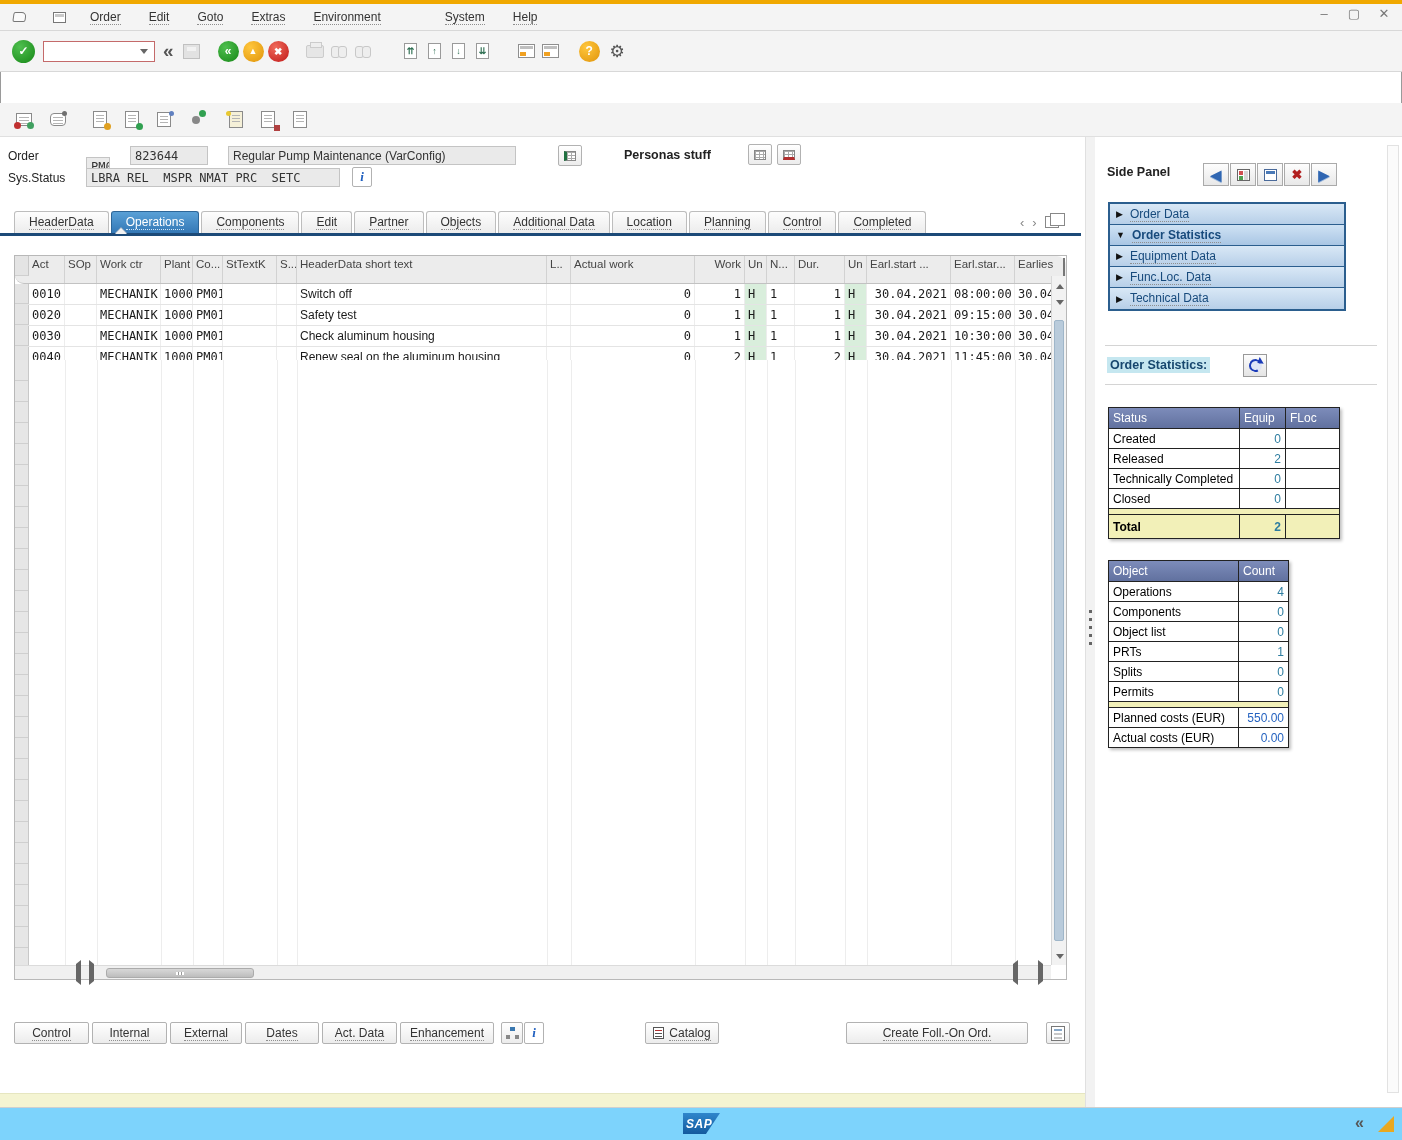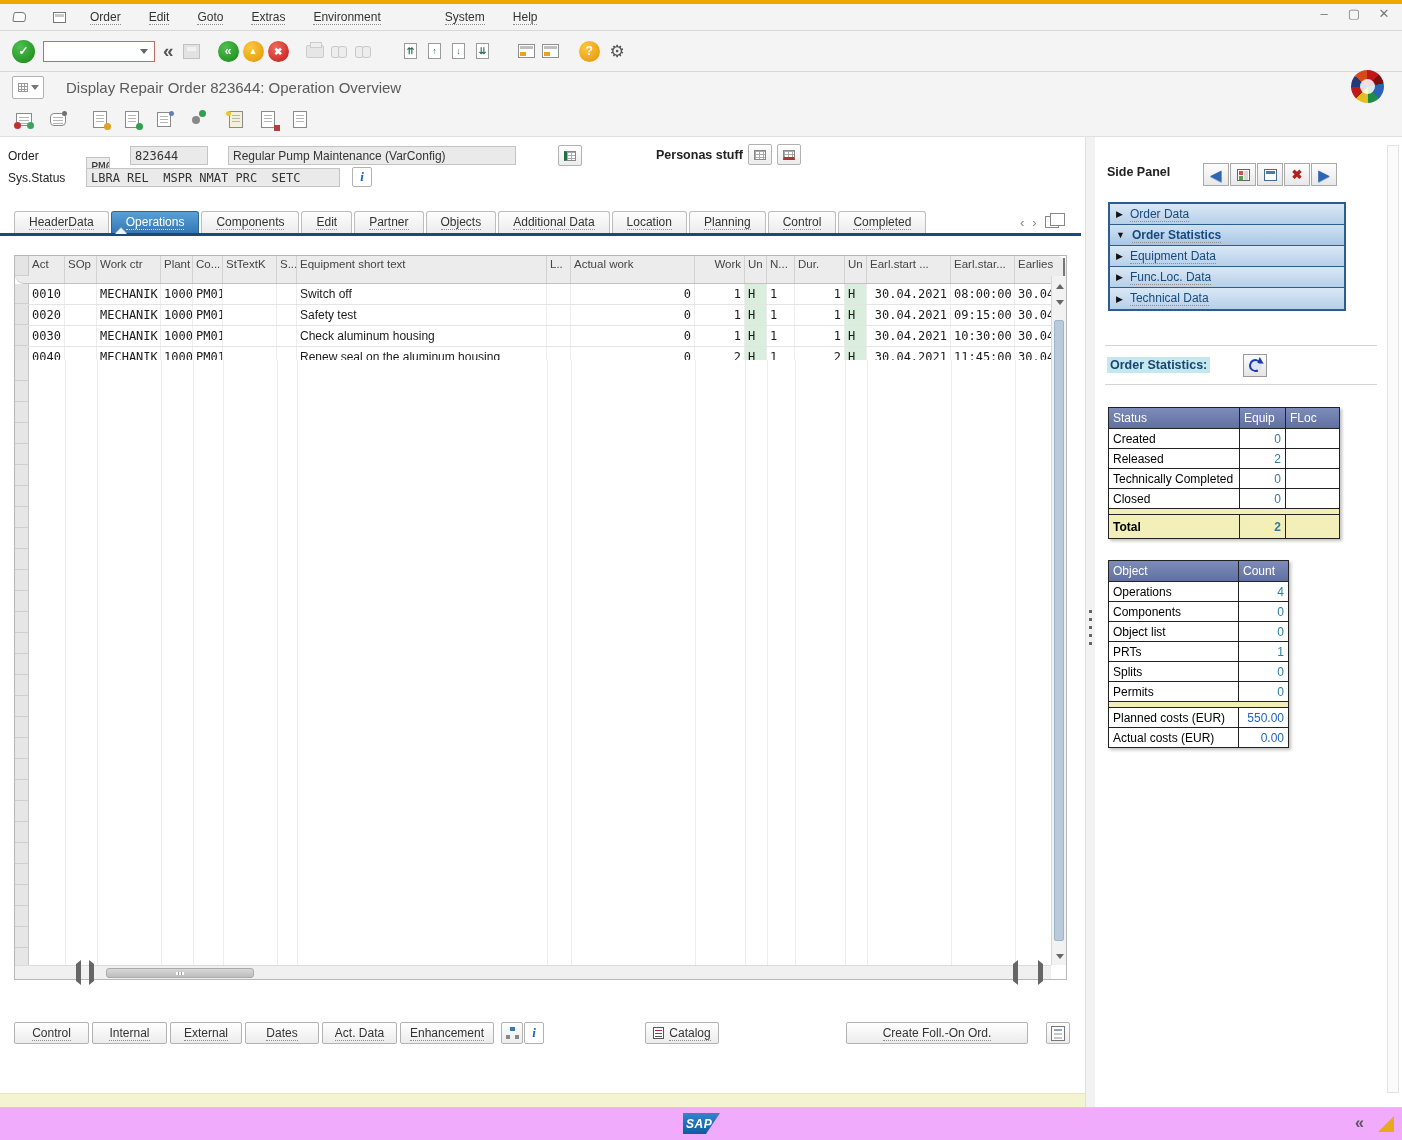--- a/index.html
+++ b/index.html
@@ -209,21 +209,21 @@
   .count-val { color:#2E7DA0; }
   .cost-val { color:#2563C0; }
   .yellow-sep { height:6px; background:#F2F0B8; border-top:1px solid #222; }
   .total-row { background:#F2F0B8; height:24px; font-weight:bold; }
   .total-row .td { padding-top:5px; }
   .st-c1{width:131px;} .st-c2{width:46px;} .st-c3{width:53px;}
   .ob-c1{width:130px;} .ob-c2{width:49px;}
   .sp-scroll { position:absolute; top:8px; right:3px; width:12px; height:948px; background:#FBFBFB; border:1px solid #E2E2E2; }
 
   
-  .statusbar { position:absolute; top:1107px; left:0; width:1402px; height:33px; background:#f0abfc; border-top:1px solid #CFCFCF; }
+  .statusbar { position:absolute; top:1107px; left:0; width:1402px; height:33px; background:#7dd3fc; border-top:1px solid #CFCFCF; }
   .sap-logo { position:absolute; top:5px; left:683px; width:37px; height:21px; background:linear-gradient(#2f86cc,#135a9e);
               clip-path:polygon(0 0, 100% 0, 62% 100%, 0 100%); display:flex; align-items:center; }
   .sap-logo span { color:#fff; font-weight:bold; font-style:italic; font-size:12px; margin-left:3px; letter-spacing:0.5px; }
   .sb-collapse { position:absolute; top:6px; right:38px; font-size:16px; font-weight:bold; color:#555; }
   .sb-corner { position:absolute; right:8px; top:8px; width:0; height:0;
                border-left:16px solid transparent; border-bottom:16px solid #E8A820; }
 </style>
 </head>
 <body>
 
@@ -304,28 +304,20 @@
         <span class="sess"></span>
       </span>
     <span class="app-ic">
         <span class="sess"></span>
       </span>
     <span class="tb-gap" style="width:16px"></span>
     <span class="circle c-orange" style="width:21px;height:21px">?</span>
     <span class="gear" style="margin-left:10px">⚙</span>
   </div>
 
-  <div class="titlebar">
-    <span class="layout-btn">
-      <span class="grid-glyph"></span>
-      <span class="tri-dn" style="border-top-color:#777"></span>
-    </span>
-    <span class="page-title">Display Repair Order 823644: Operation Overview</span>
-    <span class="personas-logo"></span>
-  </div>
 
   <div class="apptoolbar">
     <span class="app-ic" style="margin-left:12px">
         <span class="doc" style="width:16px;height:13px"></span>
         <span class="dot" style="background:#c03030;left:2px;bottom:2px"></span>
         <span class="dot" style="background:#40a060;right:2px;bottom:2px"></span>
       </span>
     <span class="app-ic" style="margin-left:10px">
         <span class="doc" style="width:16px;height:13px;border-radius:4px"></span>
         <span class="dot" style="background:#707070;right:3px;top:2px;width:5px;height:5px"></span>
@@ -361,21 +353,21 @@
 
   <div id="main-area">
 
     <span class="frm-label" style="top:12px;left:8px">Order</span>
     <span class="fld" style="top:20px;left:86px;width:24px">PM02</span>
     <span class="fld" style="top:9px;left:130px;width:78px">823644</span>
     <span class="fld" style="top:9px;left:228px;width:288px;font-family:'Liberation Sans',sans-serif">Regular Pump Maintenance (VarConfig)</span>
     <span class="mini-btn" style="top:8px;left:558px;width:24px">
         <span class="tbl-glyph" style="border-left:3px solid #207040"></span>
       </span>
-    <span class="personas-text" style="top:11px;left:656px">Personas stuff</span>
+    <span class="personas-text" style="top:11px;left:624px">Personas stuff</span>
     <span class="mini-btn" style="top:7px;left:748px;width:24px">
         <span class="tbl-glyph"></span>
       </span>
     <span class="mini-btn" style="top:7px;left:777px;width:24px">
         <span class="tbl-glyph red"></span>
       </span>
 
     <span class="frm-label" style="top:34px;left:8px">Sys.Status</span>
     <span class="fld" style="top:31px;left:86px;width:254px">LBRA REL  MSPR NMAT PRC  SETC</span>
     <span class="mini-btn" style="top:30px;left:352px;width:20px;height:20px;background:#fff">
@@ -428,21 +420,21 @@
     <div class="grid">
       <div class="g-hdr">
         <span class="sel" style="height:20px"></span>
         <span class="hc w-act">Act</span>
         <span class="hc w-sop">SOp</span>
         <span class="hc w-wctr">Work ctr</span>
         <span class="hc w-plant">Plant</span>
         <span class="hc w-co">Co...</span>
         <span class="hc w-sttk">StTextK</span>
         <span class="hc w-s">S...</span>
-        <span class="hc w-opt">Equipment short text</span>
+        <span class="hc w-opt">HeaderData short text</span>
         <span class="hc w-l">L..</span>
         <span class="hc w-awork">Actual work</span>
         <span class="hc w-work ra">Work</span>
         <span class="hc w-un">Un</span>
         <span class="hc w-n">N...</span>
         <span class="hc w-dur">Dur.</span>
         <span class="hc w-un">Un</span>
         <span class="hc w-date">Earl.start ...</span>
         <span class="hc w-time">Earl.star...</span>
         <span class="hc w-earl" style="border-right:none">Earliest</span>

